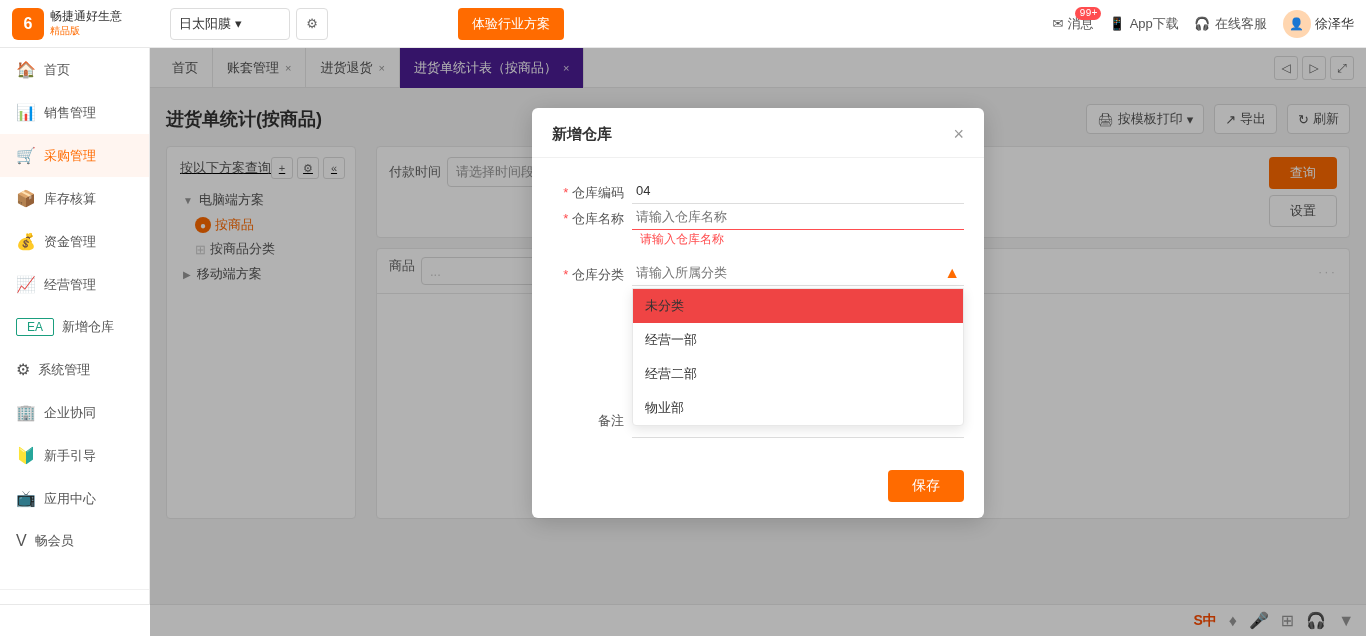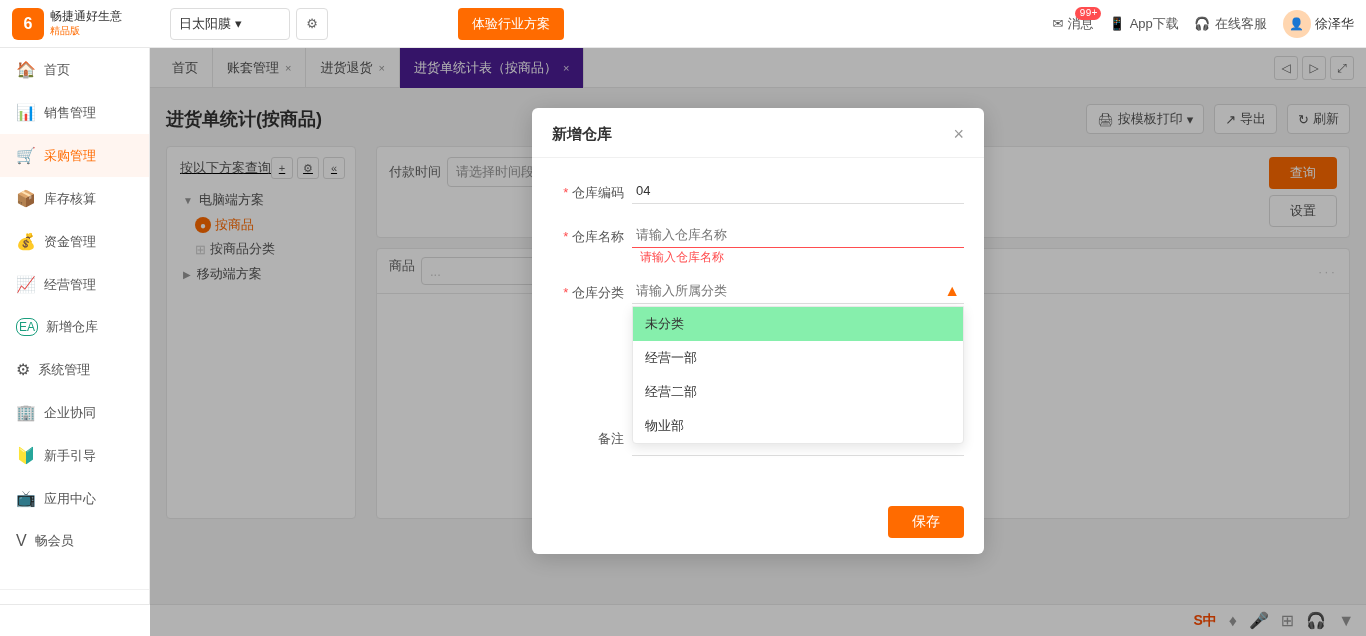--- a/index.html
+++ b/index.html
@@ -447,21 +447,20 @@
       cursor: pointer;
       color: #999;
       font-size: 18px;
     }
     .modal-body {
       padding: 20px;
     }
     .form-row {
       display: flex;
       align-items: flex-start;
-      margin-bottom: 18px;
       position: relative;
     }
     .form-label {
       width: 80px;
       text-align: right;
       padding-right: 8px;
       padding-top: 6px;
       color: #555;
       font-size: 13px;
       flex-shrink: 0;
@@ -526,21 +525,21 @@
       box-shadow: 0 4px 12px rgba(0,0,0,0.1);
       z-index: 200;
       margin-top: 2px;
     }
     .dropdown-item {
       padding: 8px 12px;
       font-size: 13px;
       color: #333;
       cursor: pointer;
     }
-    .dropdown-item.selected { background: #86efac; }
+    .dropdown-item.selected { background: #ef4444; }
 
     .form-textarea {
       flex: 1;
       border: none;
       border-bottom: 1px solid #ddd;
       padding: 5px 4px;
       font-size: 13px;
       color: #333;
       outline: none;
       background: transparent;
@@ -674,21 +673,21 @@
     </div>
     <div class="sidebar-item">
       <span class="icon">💰</span>
       <span>资金管理</span>
     </div>
     <div class="sidebar-item">
       <span class="icon">📈</span>
       <span>经营管理</span>
     </div>
     <div class="sidebar-item">
-      <span class="icon" style="font-style:normal;font-size:12px;color:#1a9e7e;border:1px solid #1a9e7e;padding:1px 2px;border-radius:8px;">EA</span>
+      <span class="icon" style="font-style:normal;font-size:12px;color:#1a9e7e;border:1px solid #1a9e7e;padding:1px 10px;border-radius:2px;">EA</span>
       <span>新增仓库</span>
     </div>
     <div class="sidebar-item">
       <span class="icon">⚙</span>
       <span>系统管理</span>
     </div>
     <div class="sidebar-item">
       <span class="icon">🏢</span>
       <span>企业协同</span>
     </div>

